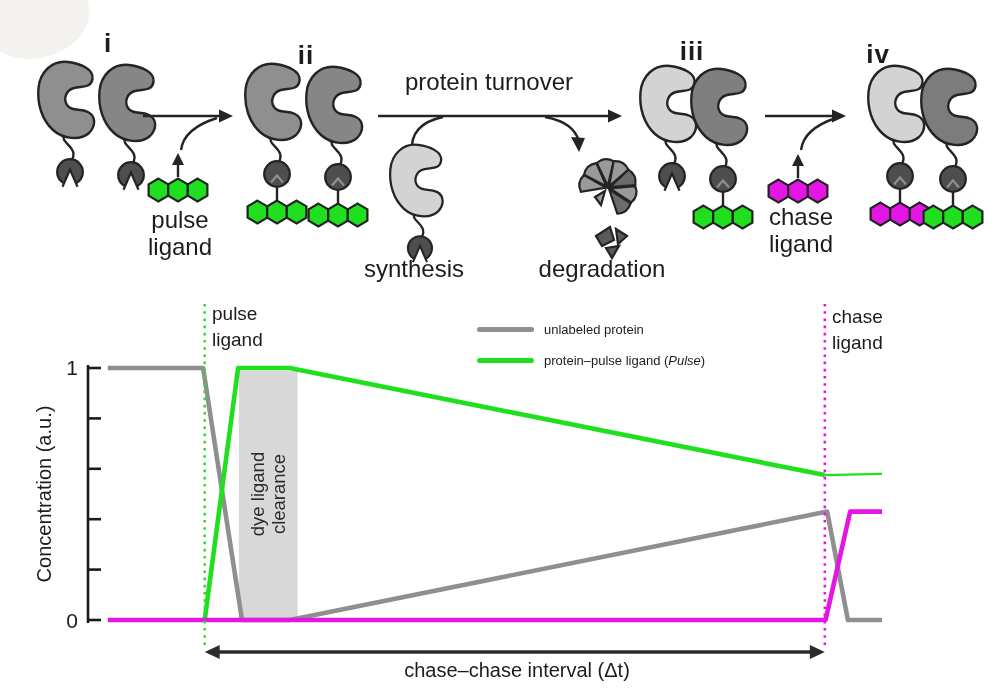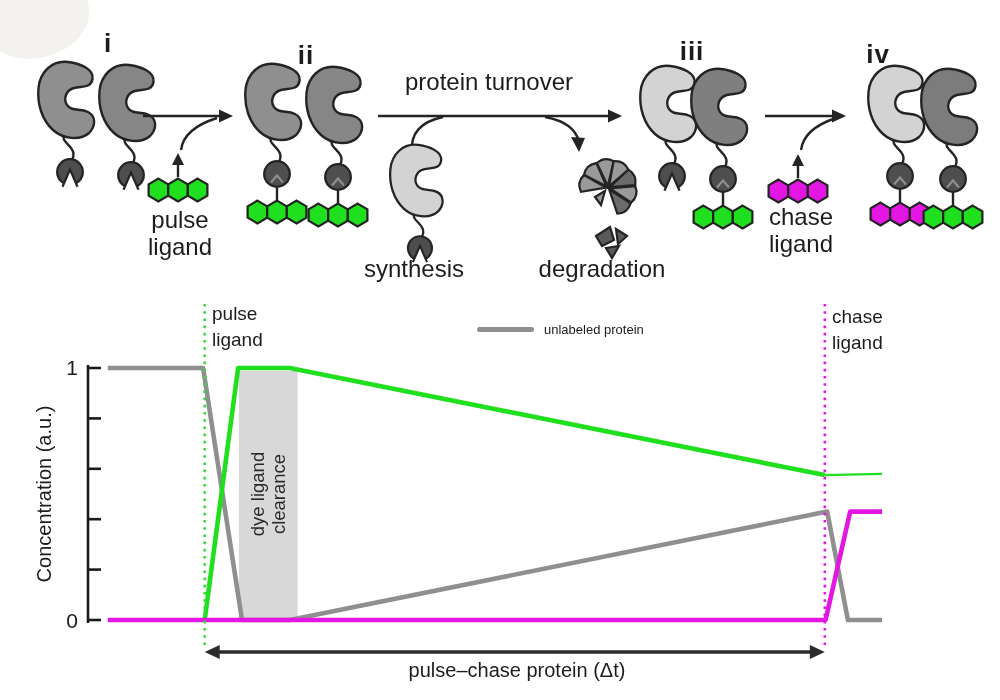--- a/index.html
+++ b/index.html
@@ -201,22 +201,26 @@
   <div class="abs ticklab" style="left:52px;top:609px">0</div>
 
   <div class="abs vlineLab pre" style="left:212px;top:301px">pulse
 ligand</div>
   <div class="abs vlineLab pre" style="left:832px;top:304px">chase
 ligand</div>
 
   <div class="vrot" style="left:268px;top:494px;font-size:18.5px;line-height:21px;color:#2a2a2a">dye ligand
 clearance</div>
 
-  <div class="abs ctr" style="left:517px;top:659px;font-size:20px">pulse–chase protein (Δt)</div>
+  <div class="abs ctr" style="left:517px;top:659px;font-size:20px">chase–chase interval (Δt)</div>
 
   <div id="legend">
     <div class="legRow">
       <span class="swatch" style="background: rgb(143, 143, 143);"></span>
       <span><span>unlabeled protein</span><span class="it"></span><span></span></span>
     </div>
+    <div class="legRow">
+      <span class="swatch" style="background: rgb(31, 223, 31);"></span>
+      <span><span>protein–pulse ligand (</span><span class="it">Pulse</span><span>)</span></span>
+    </div>
   </div>
 
 </div>
 
 </body></html>

